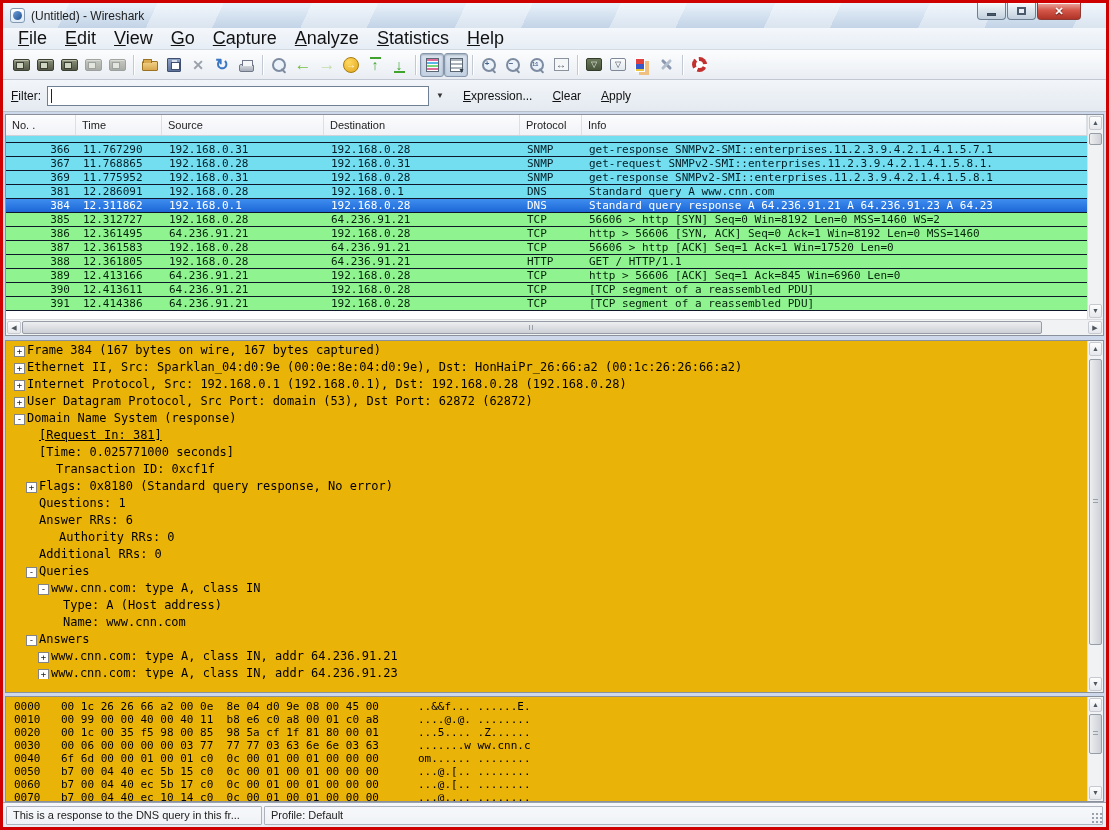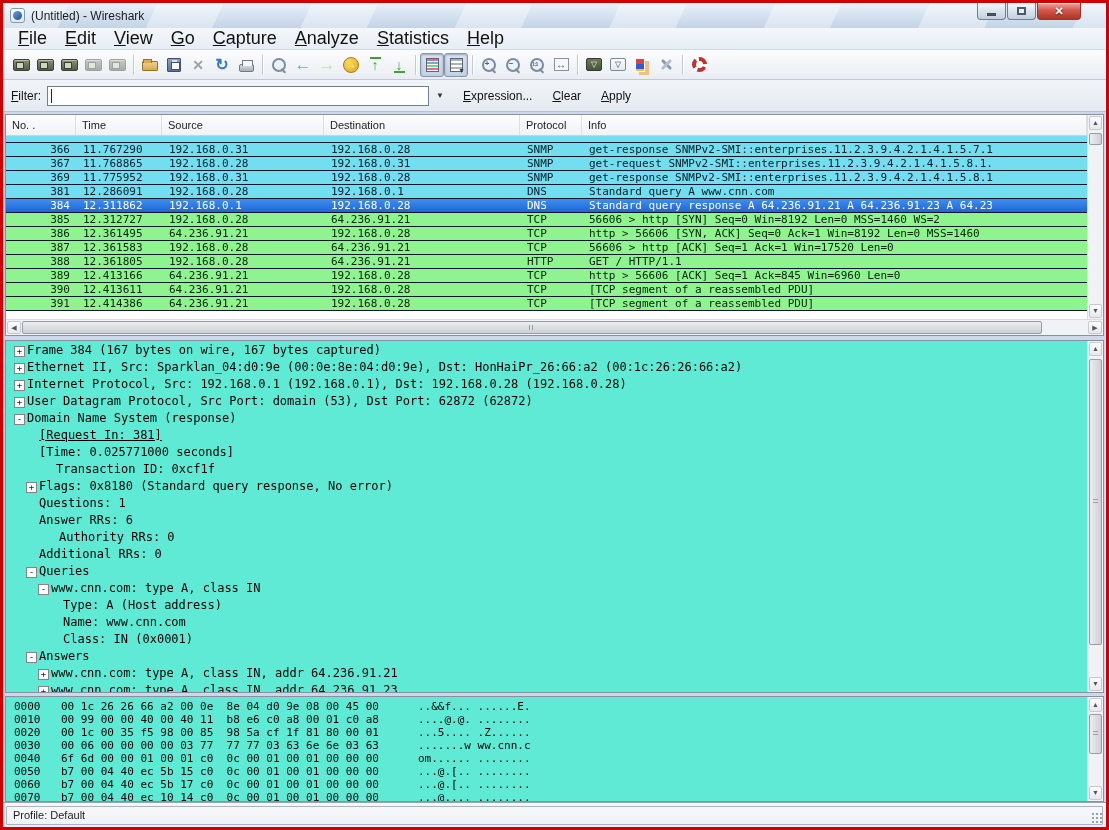--- a/index.html
+++ b/index.html
@@ -100,21 +100,21 @@
   
   .filterbar { height:32px; background:linear-gradient(180deg,#f2f5f9,#e4eaf1); border-bottom:1px solid #b9bfc9; display:flex; align-items:center; padding-left:8px; }
   .flabel { display:inline-block; font-size:12px; color:#111; margin-right:6px; }
   .finput { width:382px; height:20px; background:#fff; border:1px solid #6f8095; position:relative; }
   .finput .caret { position:absolute; left:3px; top:2px; width:1px; height:14px; background:#222; }
   .fdrop { width:22px; height:20px; display:flex; align-items:center; justify-content:center; font-size:8px; color:#333; }
   .fbtn { display:inline-block; font-size:12px; color:#111; padding:3px 8px; margin-left:4px; }
 
   
   .content { flex:1; display:flex; flex-direction:column; padding:2px 2px 0 2px; }
-  .pane { position:relative; border:1px solid #8a919c; background:#5eead4; overflow:hidden; }
+  .pane { position:relative; border:1px solid #8a919c; background:#eab308; overflow:hidden; }
   .plist { height:222px; }
   .splitA { height:4px; }
   .splitB { height:3px; }
   .details { height:353px; }
   .hexpane { flex:1; }
 
   
   .pl-head { position:absolute; top:0; left:0; right:16px; height:21px; display:grid;
     grid-template-columns:70px 86px 162px 196px 62px 1fr;
     background:linear-gradient(180deg,#fdfdfe,#f0f2f6); border-bottom:1px solid #cfd3d9; }
@@ -450,21 +450,20 @@
             <div class="drow"><span class="dtext" style="margin-left: 50px;">Transaction ID: 0xcf1f</span></div>
             <div class="drow"><span class="dexp" style="left: 20px;">+</span><span class="dtext" style="margin-left: 33px;">Flags: 0x8180 (Standard query response, No error)</span></div>
             <div class="drow"><span class="dtext" style="margin-left: 33px;">Questions: 1</span></div>
             <div class="drow"><span class="dtext" style="margin-left: 33px;">Answer RRs: 6</span></div>
             <div class="drow"><span class="dtext" style="margin-left: 53px;">Authority RRs: 0</span></div>
             <div class="drow"><span class="dtext" style="margin-left: 33px;">Additional RRs: 0</span></div>
             <div class="drow"><span class="dexp" style="left: 20px;">-</span><span class="dtext" style="margin-left: 33px;">Queries</span></div>
             <div class="drow"><span class="dexp" style="left: 32px;">-</span><span class="dtext" style="margin-left: 45px;">www.cnn.com: type A, class IN</span></div>
             <div class="drow"><span class="dtext" style="margin-left: 57px;">Type: A (Host address)</span></div>
             <div class="drow"><span class="dtext" style="margin-left: 57px;">Name: www.cnn.com</span></div>
-            <div class="drow"><span class="dtext" style="margin-left: 57px;">Class: IN (0x0001)</span></div>
             <div class="drow"><span class="dexp" style="left: 20px;">-</span><span class="dtext" style="margin-left: 33px;">Answers</span></div>
             <div class="drow"><span class="dexp" style="left: 32px;">+</span><span class="dtext" style="margin-left: 45px;">www.cnn.com: type A, class IN, addr 64.236.91.21</span></div>
             <div class="drow d-clip"><span class="dexp" style="left: 32px;">+</span><span class="dtext" style="margin-left: 45px;">www.cnn.com: type A, class IN, addr 64.236.91.23</span></div>
           </div>
         <div class="vscroll vs-full">
           <span class="sbtn">▲</span>
           <span class="strack">
               <span class="sthumb grip" style="top:2px;height:286px;"></span>
             </span>
           <span class="sbtn">▼</span>
@@ -489,18 +488,19 @@
           <span class="strack">
               <span class="sthumb grip" style="top:1px;height:40px;"></span>
             </span>
           <span class="sbtn">▼</span>
         </div>
       </div>
 
     </div>
 
     <div class="statusbar">
+      <span class="sb-cell sb-left">This is a response to the DNS query in this fr...</span>
       <span class="sb-cell sb-right">Profile: Default</span>
       <span class="sb-grip"></span>
     </div>
 
   </div>
 </div>
 
 </body></html>

